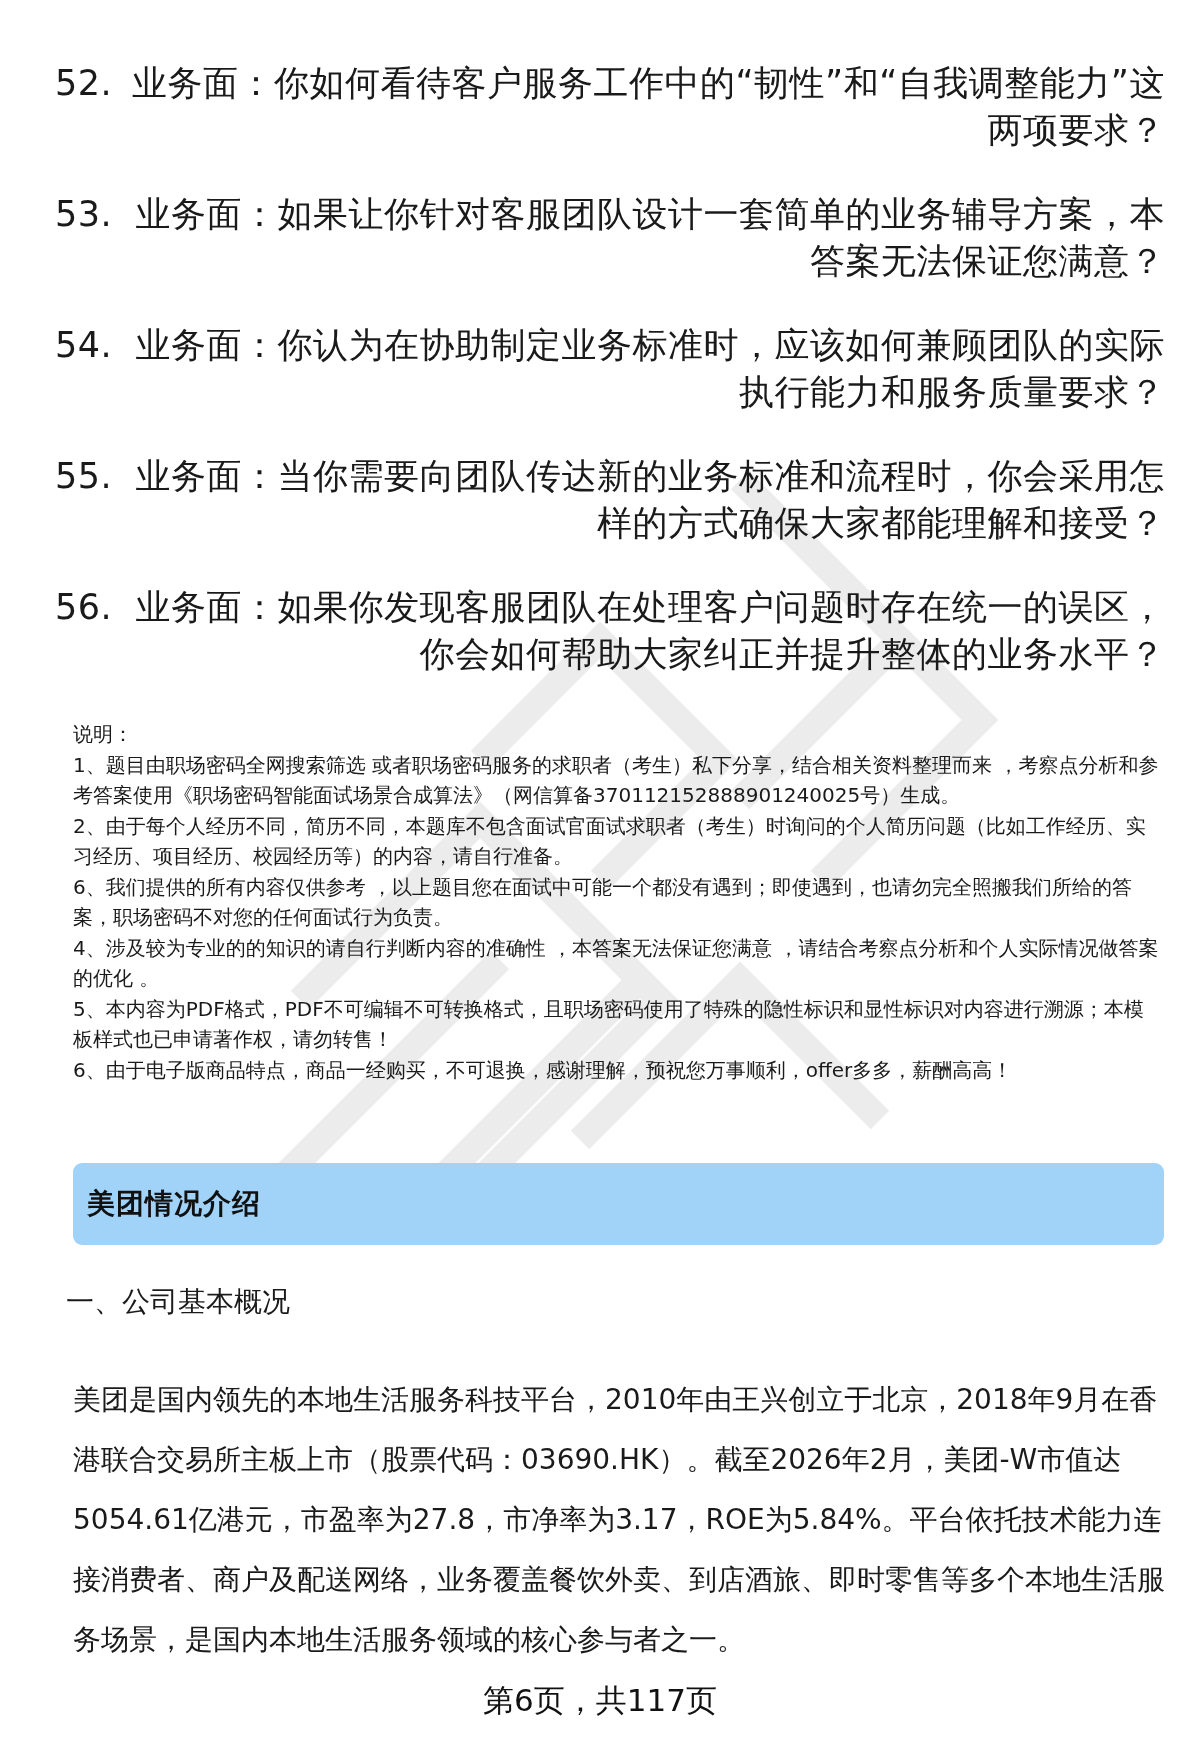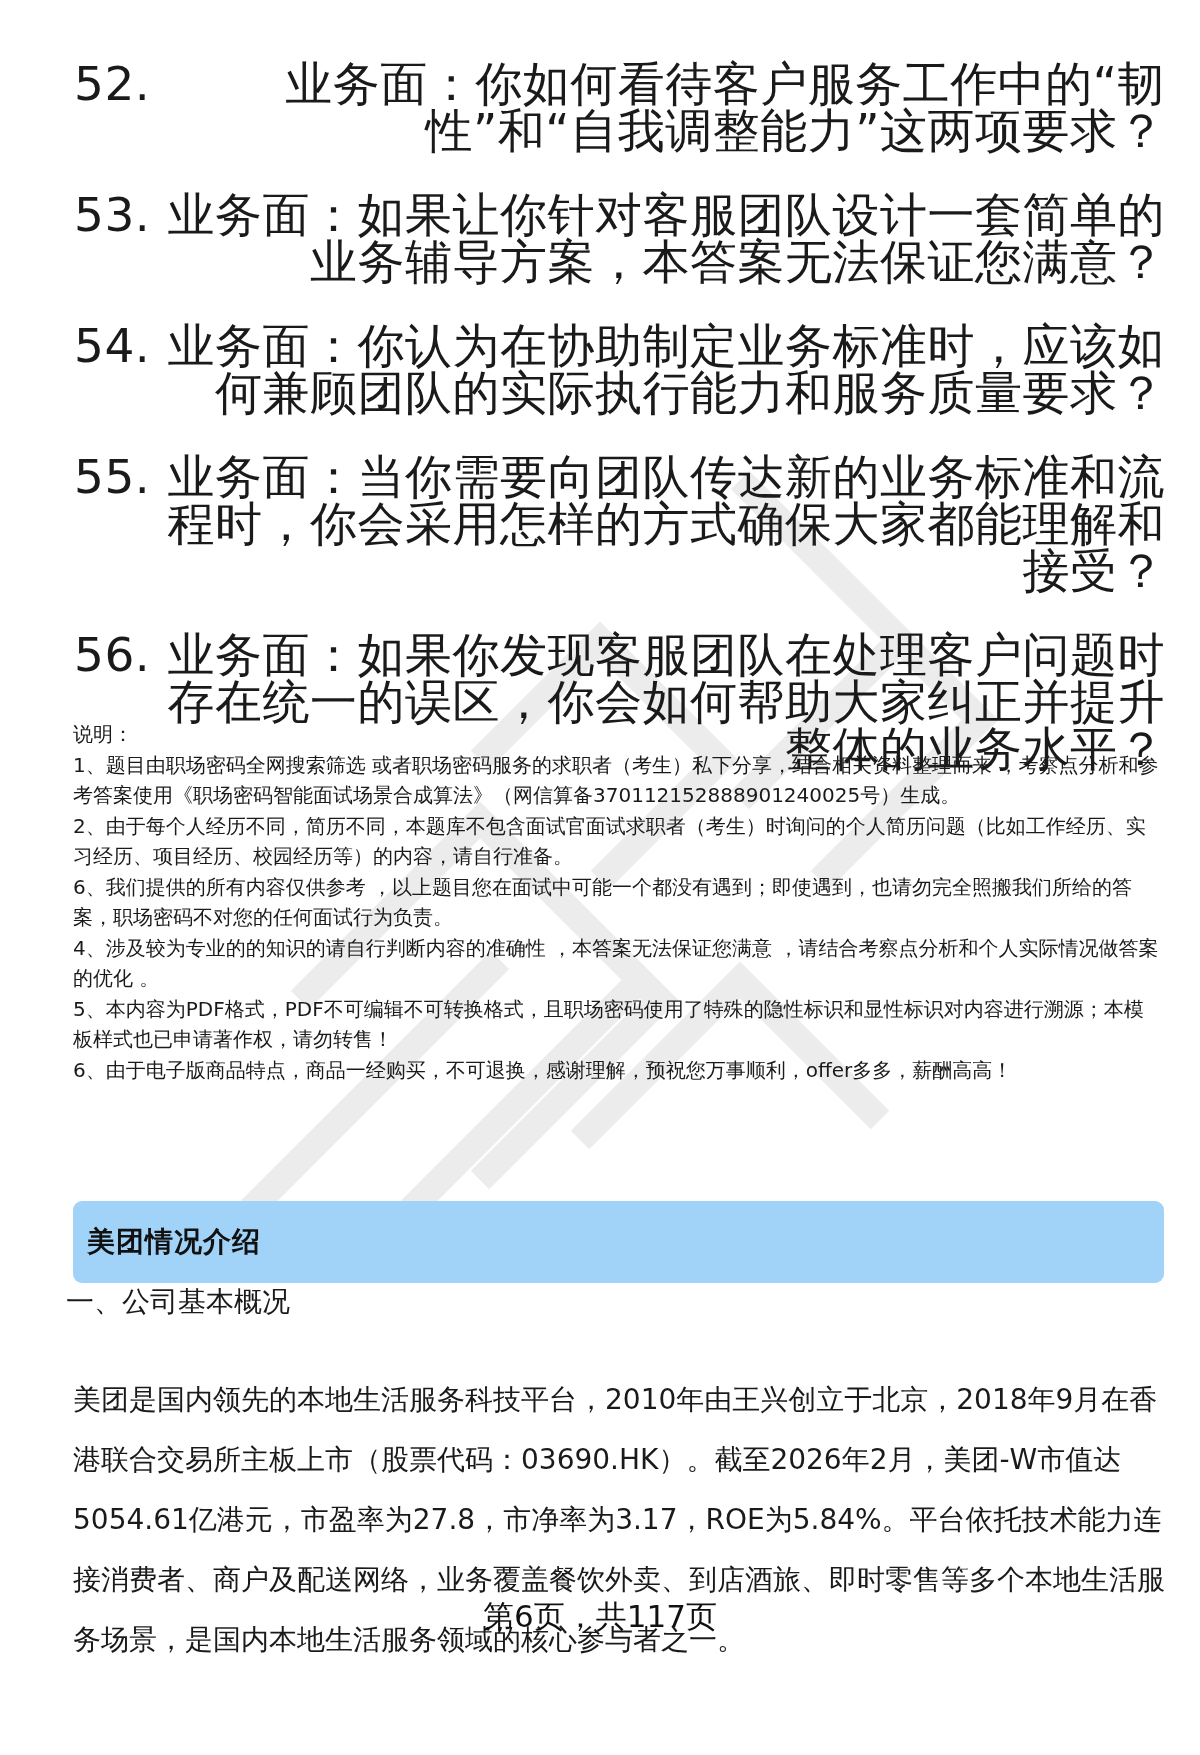--- a/index.html
+++ b/index.html
@@ -30,25 +30,24 @@
       height: 1755px;
     }
     .questions {
       position: absolute;
       left: 55px;
       top: 60px;
       width: 1110px;
     }
     .question {
       display: flex;
-      font-size: 47px;
+      font-size: 35px;
       line-height: 47px;
       margin-bottom: 37px;
       letter-spacing: 0.5px;
-      margin-left: 19px;
     }
     .q-num {
       width: 73px;
       flex: 0 0 73px;
     }
     .q-text {
       flex: 1;
       text-align: right;
     }
     .notes {
@@ -64,21 +63,20 @@
       position: absolute;
       left: 73px;
       top: 1163px;
       width: 1091px;
       height: 82px;
       background: #a1d3f9;
       border-radius: 9px;
       display: flex;
       align-items: center;
       padding-left: 14px;
-      margin-top: 38px;
     }
     .banner-title {
       font-size: 28px;
       font-weight: bold;
       color: #111;
       letter-spacing: 1px;
     }
     .section-heading {
       position: absolute;
       left: 66px;
@@ -92,21 +90,21 @@
       left: 73px;
       top: 1370px;
       width: 1095px;
       font-size: 28px;
       line-height: 60px;
       color: #1a1a1a;
     }
     .footer {
       position: absolute;
       left: 0;
-      top: 1586px;
+      top: 1670px;
       width: 1200px;
       text-align: center;
       font-size: 31px;
       line-height: 60px;
       color: #111;
     }
   </style>
 </head>
 <body>
 

